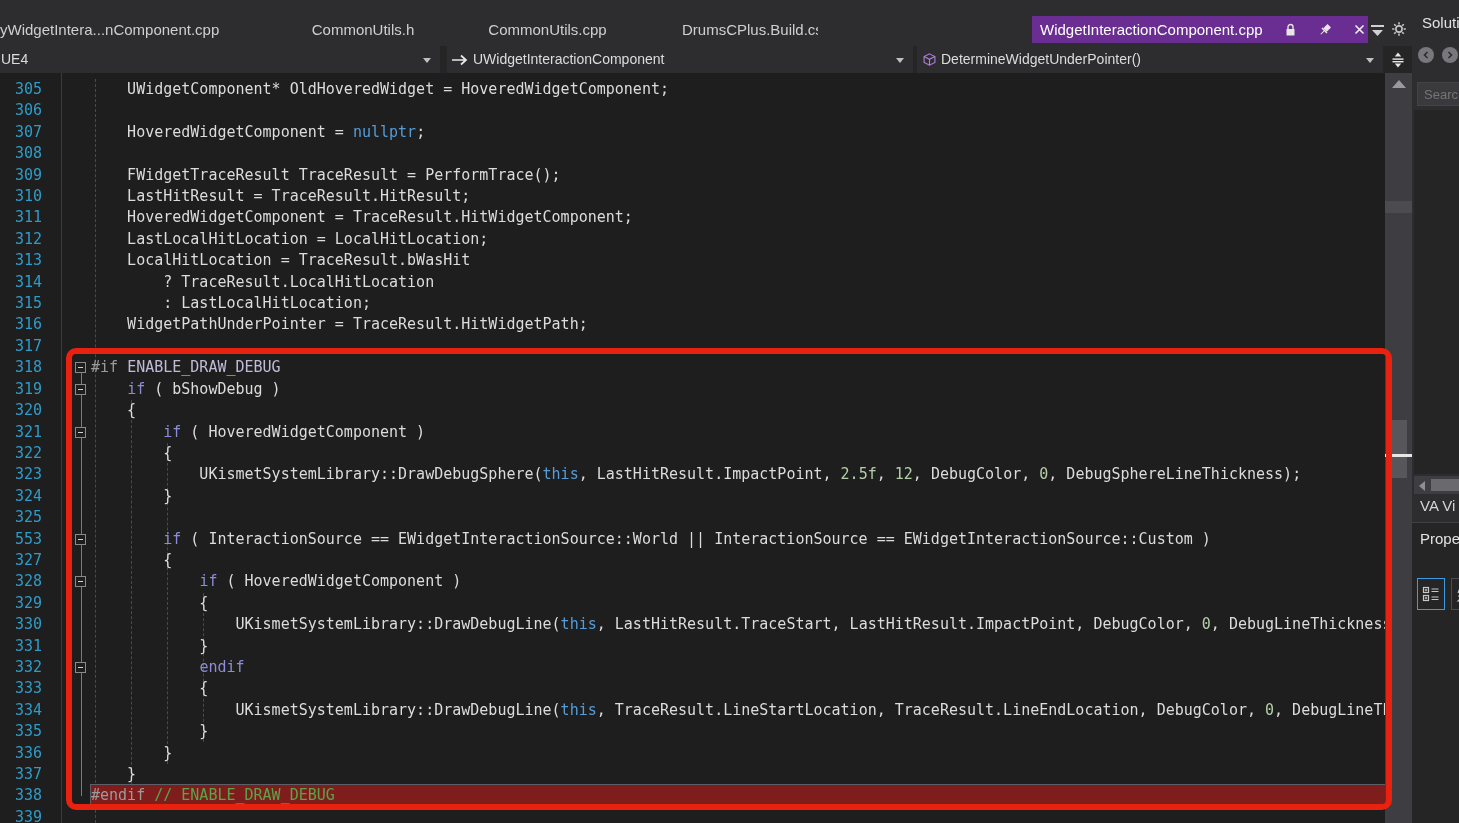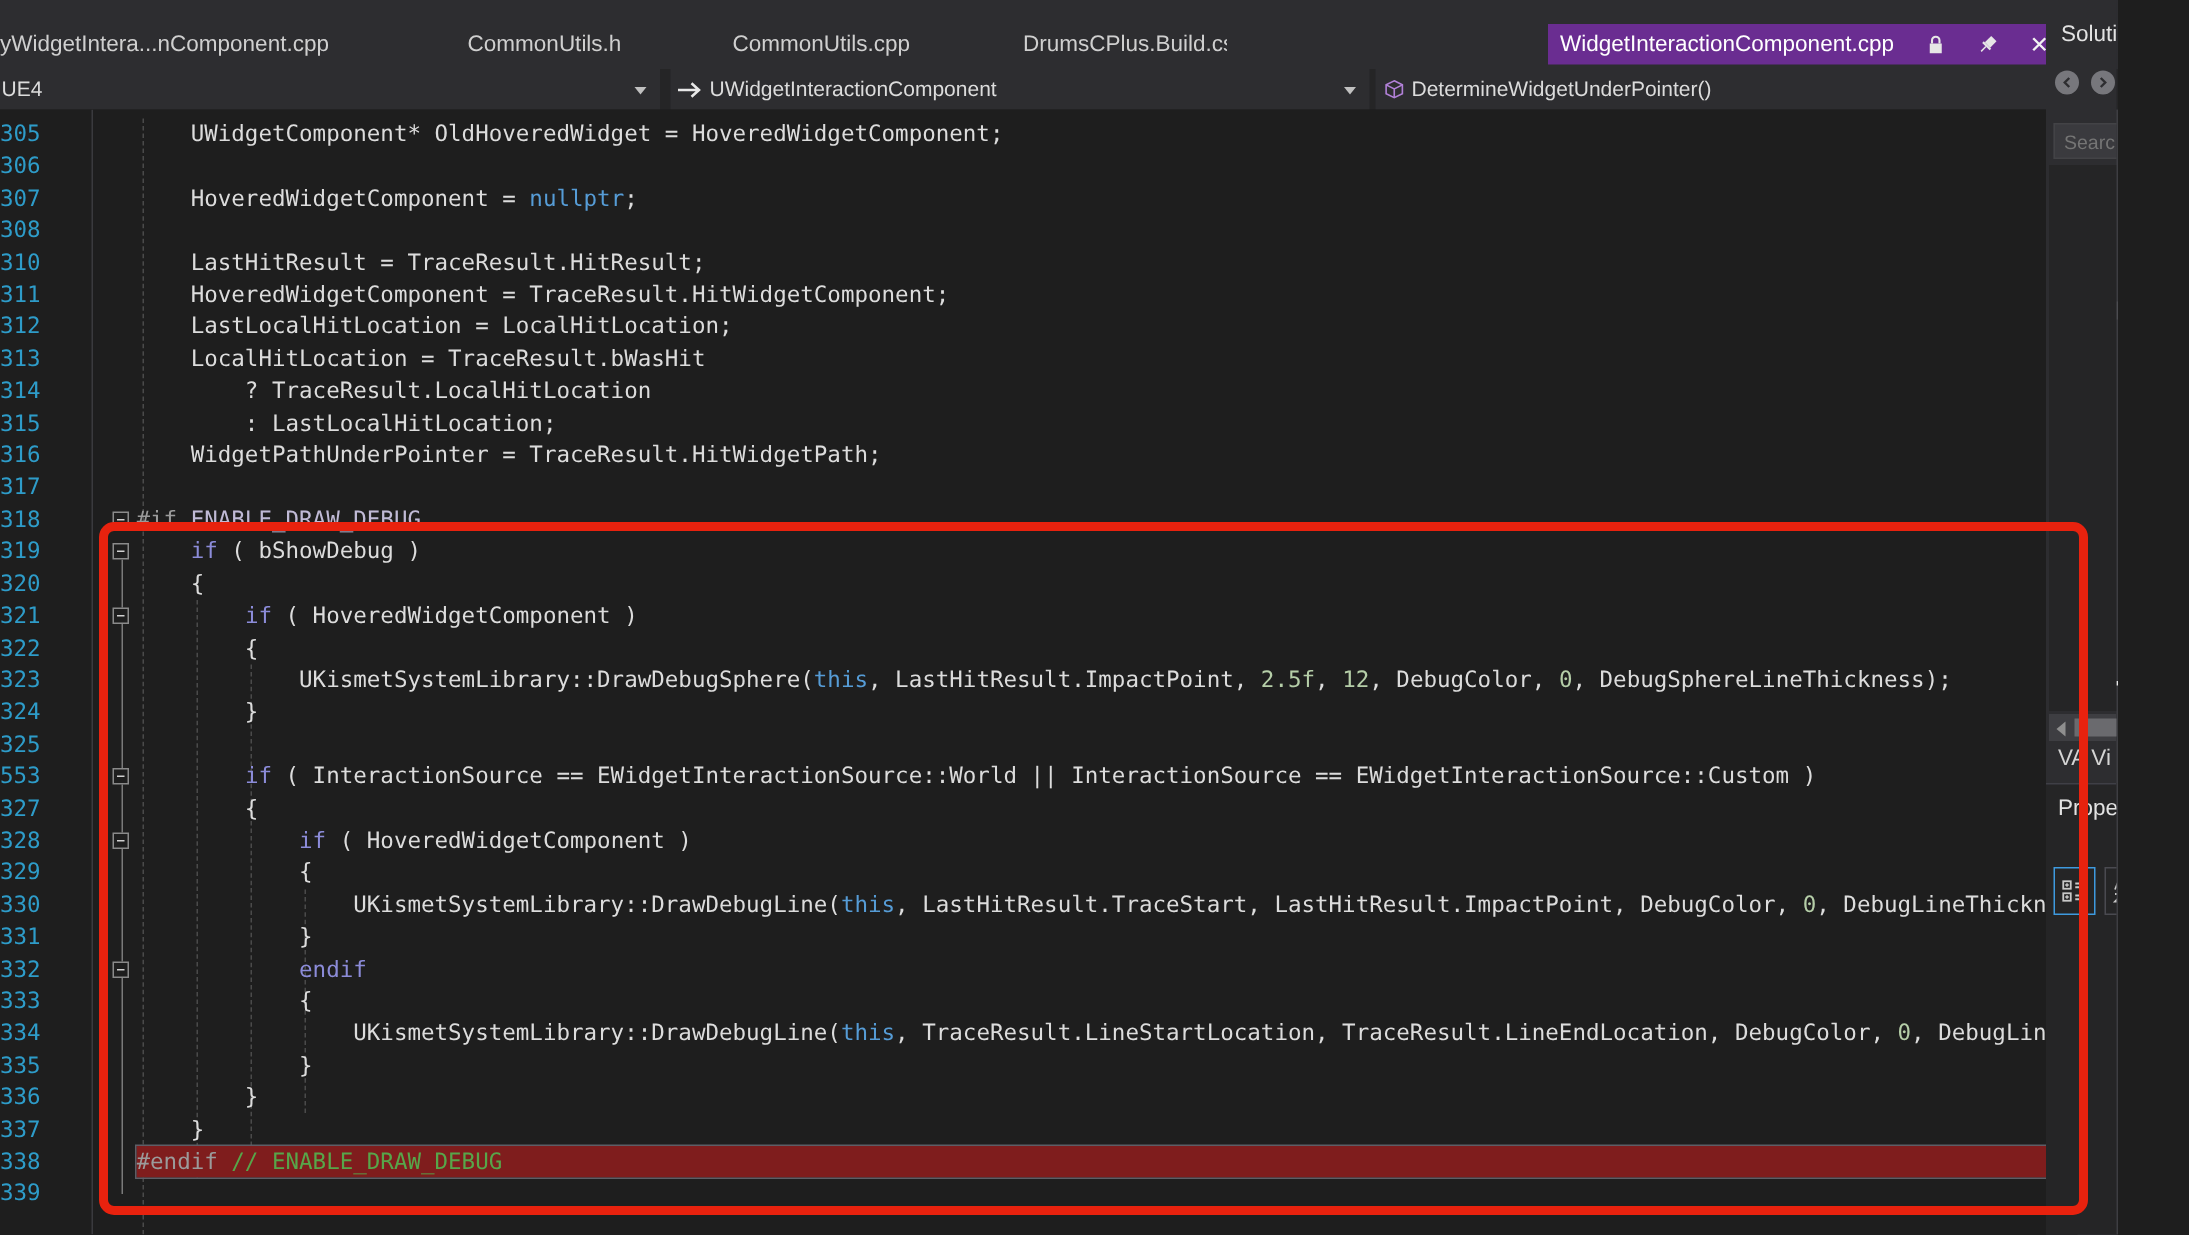--- a/index.html
+++ b/index.html
@@ -38,21 +38,21 @@
   #splitter-btn{position:absolute;left:1383px;top:46px;width:29px;height:27px;background:#252526;
     display:flex;align-items:center;justify-content:center}
 
   
   #editor{position:absolute;left:0;top:73px;width:1385px;height:750px;background:var(--editor);overflow:hidden}
   #sel-divider{position:absolute;left:61px;top:0;width:1px;height:750px;background:#3A3A3E}
   .guide{position:absolute;width:0;border-left:1px dashed #4A4A4A}
   #fold-connector{position:absolute;left:81px;top:300px;width:1px;height:423px;background:#7A7A7A}
   #code-lines{position:absolute;left:0;top:6px;right:0}
   .crow{display:flex;height:21.42px}
-  .lnum{width:48px;flex:0 0 48px;text-align:left;padding-right:6px;color:var(--lnum);
+  .lnum{width:48px;flex:0 0 48px;text-align:right;padding-right:6px;color:var(--lnum);
     font:15px/21.42px "DejaVu Sans Mono",monospace}
   .lmarg{width:27px;flex:0 0 27px}
   .lfold{width:16px;flex:0 0 16px;position:relative}
   .fold-box{position:absolute;left:0;top:5px;width:11px;height:11px;border:1px solid #8A8A8A;
     background:#1E1E1E}
   .fold-box::after{content:'';position:absolute;left:2px;right:2px;top:4px;height:1px;background:#D0D0D0}
   .lcode{flex:1 1 auto;white-space:pre;overflow:hidden;font:15px/21.42px "DejaVu Sans Mono",monospace}
   .crow.current .lcode{outline:1px solid #5E5E66;background:#7f1d1d}
   .s-pl{color:var(--c-pl)} .s-kw{color:var(--c-kw)} .s-ctl{color:var(--c-ctl)}
   .s-num{color:var(--c-num)} .s-cmt{color:var(--c-cmt)} .s-pre{color:var(--c-pre)} .s-mac{color:var(--c-mac)}
@@ -63,21 +63,21 @@
 
   
   #vscroll{position:absolute;left:1385px;top:73px;width:27px;height:750px;background:#3E3E42}
   #vscroll-up{position:absolute;left:7px;top:7px;width:0;height:0;
     border-left:7px solid transparent;border-right:7px solid transparent;border-bottom:8px solid #9A9A9A}
   #vscroll-mark{position:absolute;left:0;top:128px;width:27px;height:12px;background:#4C4C50}
   #vscroll-thumb{position:absolute;left:5px;top:347px;width:17px;height:58px;background:#57575B}
   #vscroll-caret-line{position:absolute;left:0;top:381px;width:27px;height:3px;background:#E6E6E6}
 
   
-  #rpanel{position:absolute;left:1364px;top:0;width:47px;height:823px;background:var(--panel);overflow:hidden}
+  #rpanel{position:absolute;left:1412px;top:0;width:47px;height:823px;background:var(--panel);overflow:hidden}
   #sol-title{position:absolute;left:10px;top:14px;font-size:15px;color:#E2E2E2;white-space:nowrap}
   .nav-circle{position:absolute;top:47px;width:16px;height:16px;border-radius:50%;background:#77777C;
     display:flex;align-items:center;justify-content:center}
   #nav-back{left:6px} #nav-fwd{left:30px}
   #sol-search{position:absolute;left:5px;top:82px;width:60px;height:24px;background:#3A3A3E;
     border:1px solid #434346;color:#A8A8A8;font-size:13px;padding-left:6px;outline:none}
   #sol-tree{position:absolute;left:2px;top:110px;width:45px;height:364px;background:var(--panel-dark)}
   #hscroll{position:absolute;left:2px;top:476px;width:45px;height:18px;background:#3E3E42}
   #hscroll-left{position:absolute;left:5px;top:5px;width:0;height:0;
     border-top:5px solid transparent;border-bottom:5px solid transparent;border-right:6px solid #8F8F8F}
@@ -197,20 +197,26 @@
         <span class="lnum">307</span>
         <span class="lmarg"></span>
         <span class="lfold"></span>
         <div class="lcode"><span class="s-pl">    HoveredWidgetComponent = </span><span class="s-kw">nullptr</span><span class="s-pl">;</span></div>
       </div>
       <div class="crow">
         <span class="lnum">308</span>
         <span class="lmarg"></span>
         <span class="lfold"></span>
         <div class="lcode"></div>
+      </div>
+      <div class="crow">
+        <span class="lnum">309</span>
+        <span class="lmarg"></span>
+        <span class="lfold"></span>
+        <div class="lcode"><span class="s-pl">    FWidgetTraceResult TraceResult = PerformTrace();</span></div>
       </div>
       <div class="crow">
         <span class="lnum">310</span>
         <span class="lmarg"></span>
         <span class="lfold"></span>
         <div class="lcode"><span class="s-pl">    LastHitResult = TraceResult.HitResult;</span></div>
       </div>
       <div class="crow">
         <span class="lnum">311</span>
         <span class="lmarg"></span>

